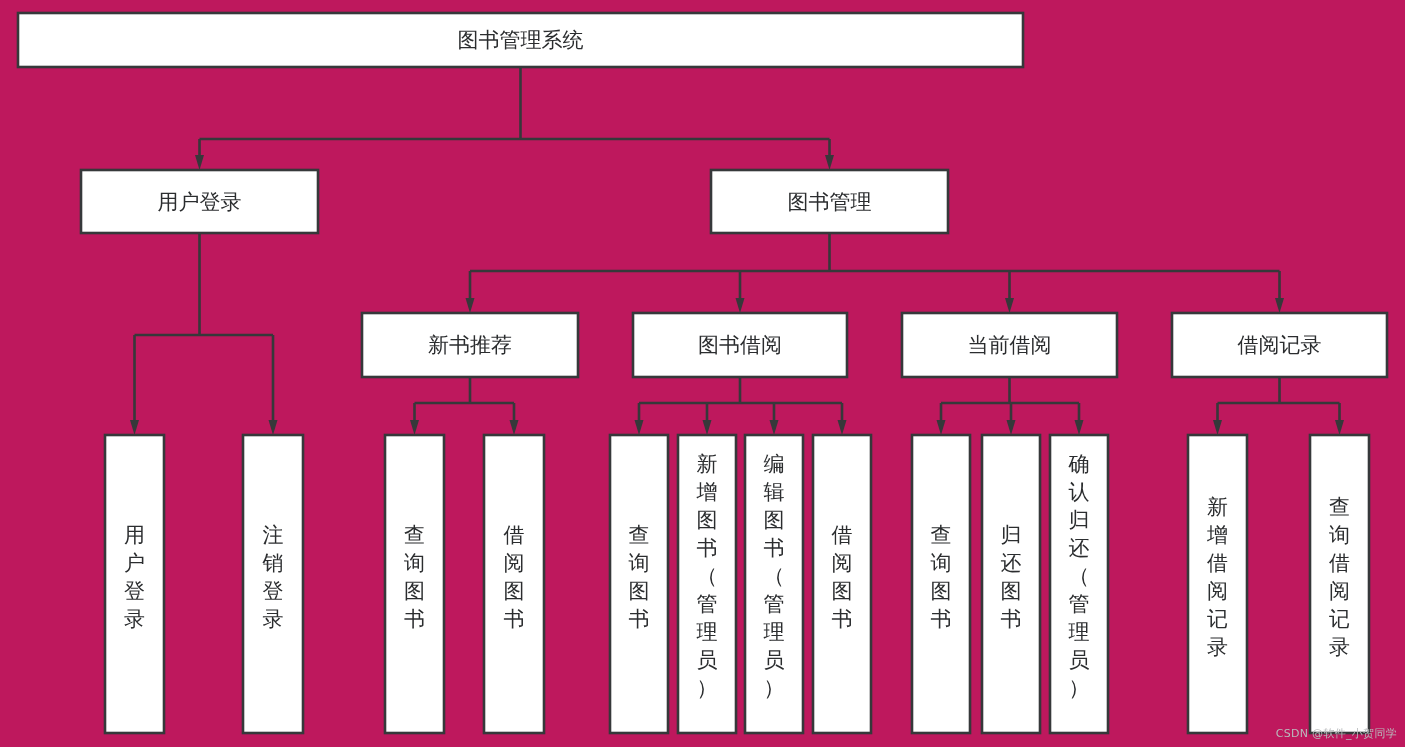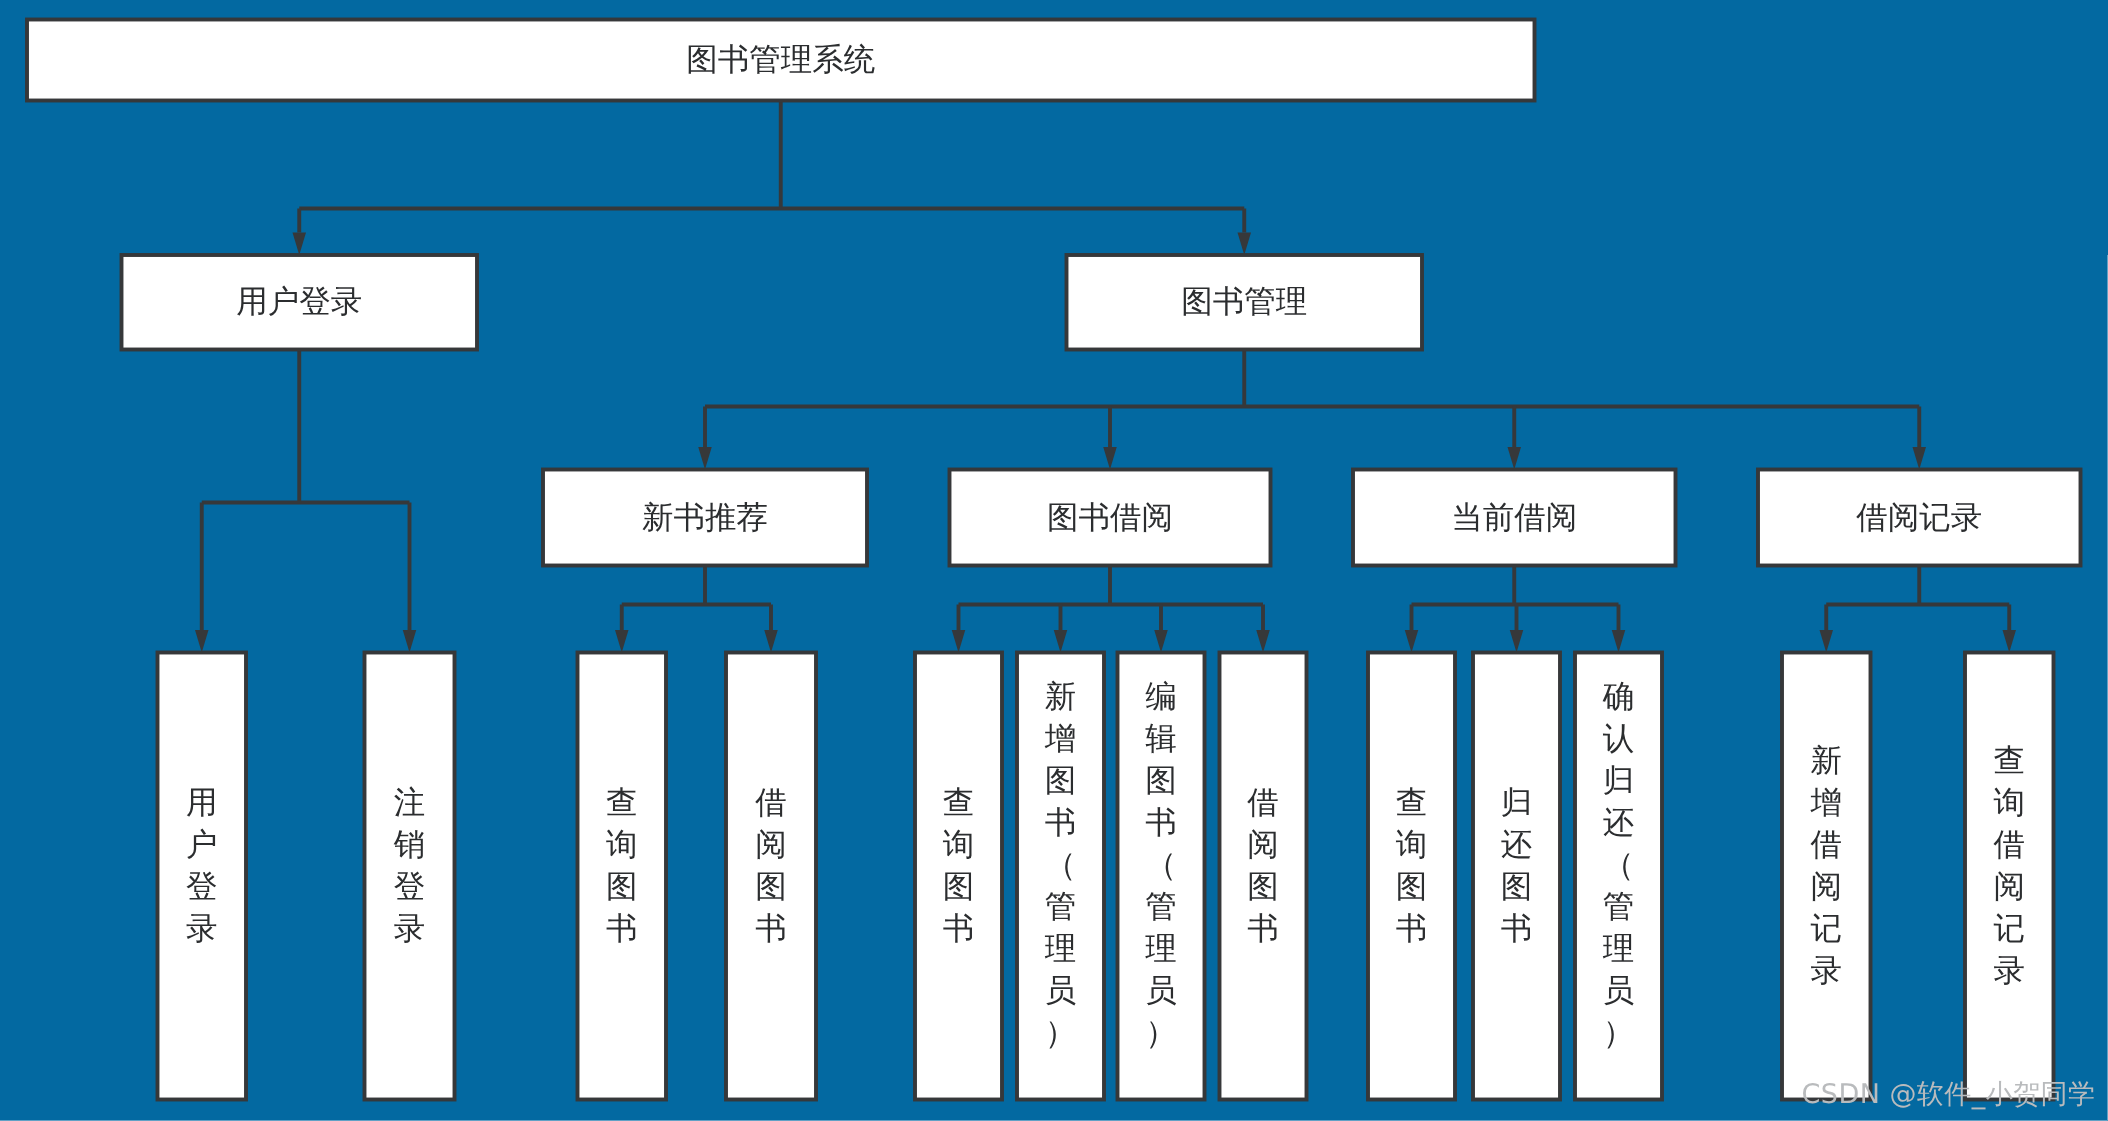--- a/index.html
+++ b/index.html
@@ -11,21 +11,21 @@
   body {
     width: 1405px;
     height: 747px;
     font-family: "DejaVu Sans", "Liberation Sans", sans-serif;
     overflow: hidden;
   }
   #diagram-root {
     position: relative;
     width: 1405px;
     height: 747px;
-    background: #0369a1;
+    background: #be185d;
   }
   svg.flow {
     position: absolute;
     left: 0;
     top: 0;
     width: 1405px;
     height: 747px;
     display: block;
   }
   .node-rect {
@@ -54,21 +54,21 @@
   }
   .arrow-head {
     fill: #36383a;
     stroke: none;
   }
   .watermark {
     position: absolute;
     right: 8px;
     bottom: 6px;
     font-family: "DejaVu Sans", "Liberation Sans", sans-serif;
-    font-size: 18px;
+    font-size: 11px;
     color: #b9bbbd;
     letter-spacing: 0.3px;
     white-space: nowrap;
     user-select: none;
   }
 </style>
 </head>
 <body>
 
 <div id="diagram-root">

